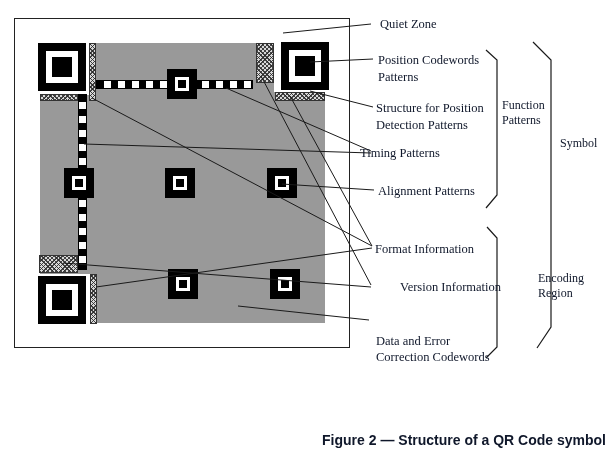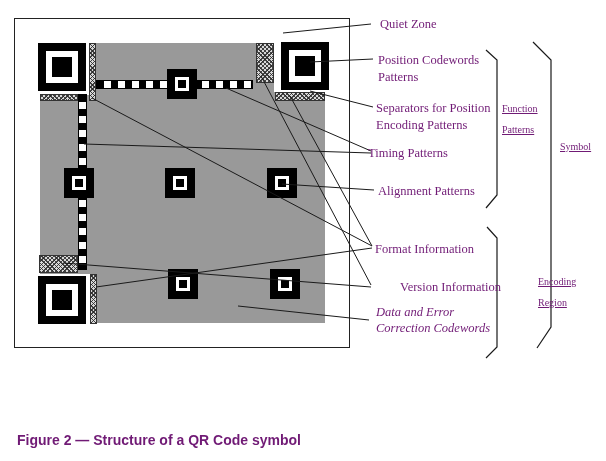--- a/index.html
+++ b/index.html
@@ -1,17 +1,17 @@
 <!DOCTYPE html>
 <html><head>
 <meta charset="utf-8">
 <style>
   html,body{margin:0;padding:0;background:#fff;}
   .stage{position:relative;width:606px;height:461px;background:#fff;overflow:hidden;
-         font-family:"Liberation Serif", serif;color:#701a75;}
+         font-family:"Liberation Serif", serif;color:#0f172a;}
   .abs{position:absolute;box-sizing:border-box;}
   .outer-rect{left:14px;top:18px;width:336px;height:330px;background:#fff;border:1.5px solid #222;}
   .gray-base{left:40px;top:43px;width:285px;height:280px;background:#999999;}
   .wpatch{background:#fff;}
   .w1{left:36px;top:41px;width:54px;height:54px;}
   .w2{left:274px;top:41px;width:58px;height:51px;}
   .w3{left:36px;top:274px;width:54px;height:52px;}
   .hatch{background-color:#d8d8d8;
     background-image:
       repeating-linear-gradient(45deg, rgba(40,40,40,.85) 0 1px, transparent 1px 3px),
@@ -34,31 +34,31 @@
   .align{width:30px;height:30px;background:#000;}
   .al-t1{left:167px;top:69px;} .al-m1{left:64px;top:168px;} .al-m2{left:165px;top:168px;}
   .al-m3{left:267px;top:168px;} .al-b1{left:168px;top:269px;} .al-b2{left:270px;top:269px;}
   .align-ring{position:absolute;inset:8px;background:#fff;}
   .align-dot{position:absolute;inset:11px;background:#000;}
   svg.overlay{position:absolute;left:0;top:0;width:606px;height:461px;pointer-events:none;z-index:50;}
   .lbl{position:absolute;font-size:12.5px;line-height:17px;z-index:60;}
   .lbl-quiet{left:380px;top:16px;width:120px;}
   .lbl-pdp{left:378px;top:52px;width:102px;}
   .lbl-sep{left:376px;top:100px;width:122px;}
-  .lbl-timing{left:368px;top:145px;width:130px;}
+  .lbl-timing{left:360px;top:145px;width:130px;}
   .lbl-align{left:378px;top:183px;width:140px;}
   .lbl-format{left:375px;top:241px;width:140px;}
   .lbl-version{left:376px;top:279px;width:140px;margin-left:24px;}
-  .lbl-data{left:376px;top:304px;width:118px;line-height:16px;font-style:italic;}
-  .grp{position:absolute;font-size:10px;line-height:21px;z-index:60;text-decoration:underline;}
+  .lbl-data{left:376px;top:333px;width:118px;line-height:16px;}
+  .grp{position:absolute;font-size:12px;line-height:15px;z-index:60;}
   .grp-function{left:502px;top:98px;width:62px;}
   .grp-encoding{left:500px;top:271px;width:64px;margin-left:38px;}
   .grp-symbol{left:560px;top:136px;width:60px;}
-  .caption{position:absolute;left:0;top:432px;width:606px;padding-left:17px;box-sizing:border-box;
-    text-align:left;font-family:"Liberation Sans", sans-serif;font-weight:bold;font-size:14px;z-index:60;}
+  .caption{position:absolute;left:0;top:432px;width:606px;padding-left:30px;box-sizing:border-box;
+    text-align:right;font-family:"Liberation Sans", sans-serif;font-weight:bold;font-size:14px;z-index:60;}
 </style>
 </head>
 <body>
 
 <div class="stage">
 
   <div class="abs outer-rect"></div>
 
   <div class="abs gray-base"></div>
 
@@ -131,21 +131,21 @@
     </g>
     <g stroke="#1a1a1a" stroke-width="1.2" fill="none">
       <polyline points="486,50 497,60 497,195 486,208"></polyline>
       <polyline points="487,227 497,238 497,347 486,358"></polyline>
       <polyline points="533,42 551,60 551,327 537,348"></polyline>
     </g>
   </svg>
 
   <div class="lbl lbl-quiet">Quiet Zone</div>
   <div class="lbl lbl-pdp">Position Codewords Patterns</div>
-  <div class="lbl lbl-sep">Separators for Position Encoding Patterns</div>
+  <div class="lbl lbl-sep">Structure for Position Detection Patterns</div>
   <div class="lbl lbl-timing">Timing Patterns</div>
   <div class="lbl lbl-format">Format Information</div>
   <div class="lbl lbl-align">Alignment Patterns</div>
   <div class="lbl lbl-version">Version Information</div>
   <div class="lbl lbl-data">Data and Error Correction Codewords</div>
 
   <div class="grp grp-function">Function Patterns</div>
   <div class="grp grp-encoding">Encoding Region</div>
   <div class="grp grp-symbol">Symbol</div>
 

